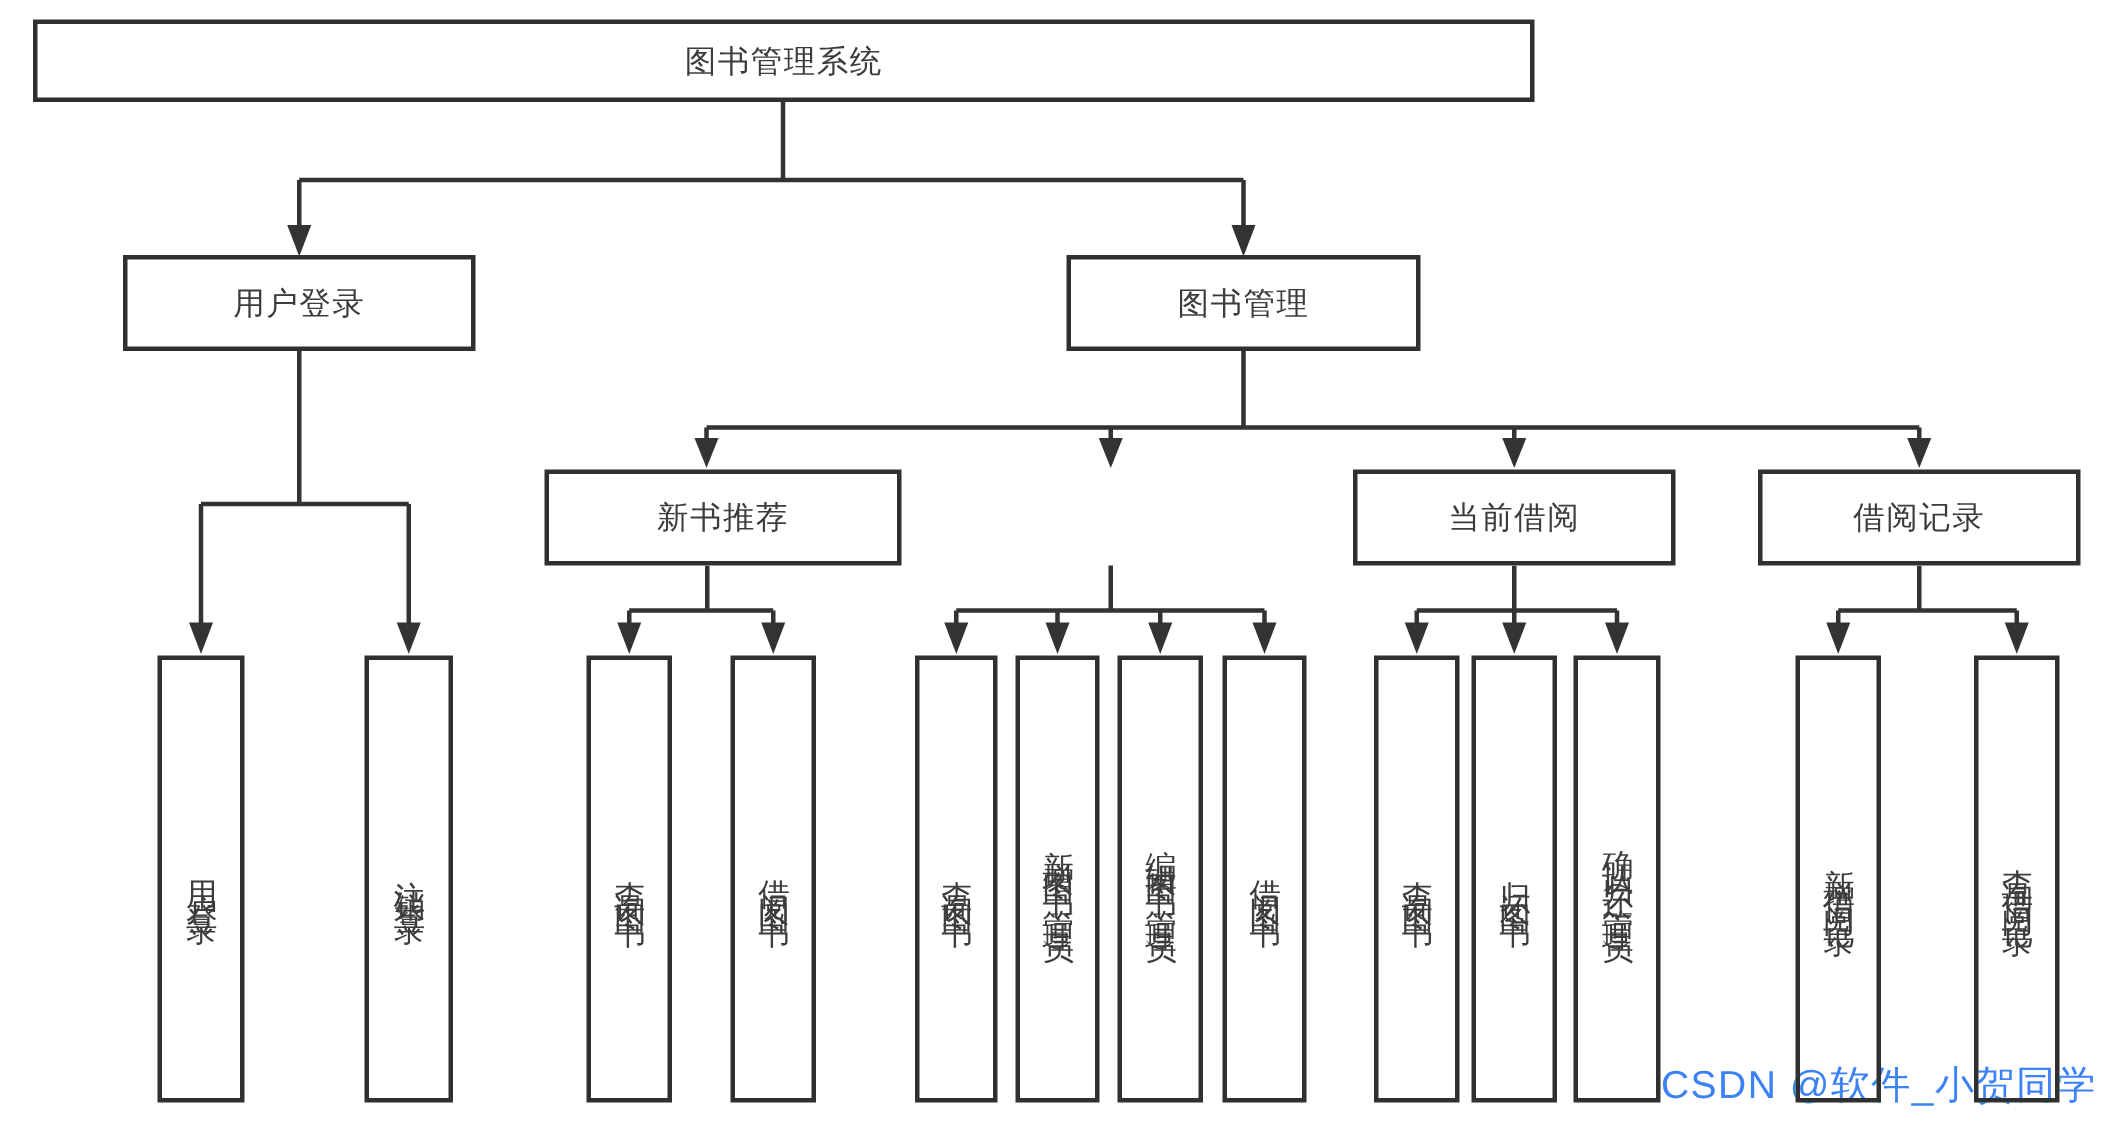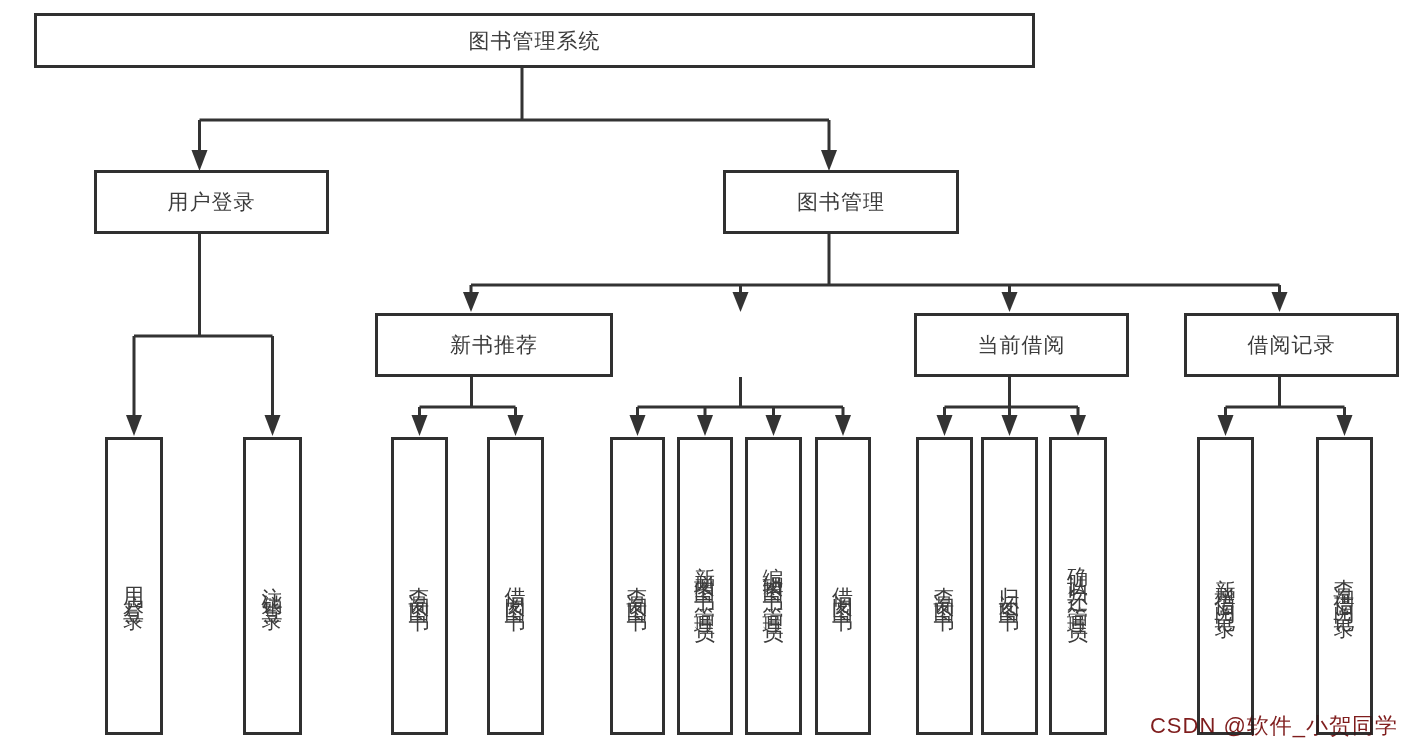--- a/index.html
+++ b/index.html
@@ -28,35 +28,35 @@
     background: #ffffff;
     color: #3c3c3c;
     display: flex;
     align-items: center;
     justify-content: center;
     font-size: 21px;
     letter-spacing: 1px;
     z-index: 2;
   }
 
-  .node.h { white-space: nowrap; margin-left: 12px; }
+  .node.h { white-space: nowrap; }
 
   .node.v {
     writing-mode: vertical-rl;
     text-orientation: mixed;
     letter-spacing: 8px;
     line-height: 1;
   }
 
   .watermark {
     position: absolute;
     right: 7px;
     bottom: 6px;
-    font-size: 22px;
-    color: #7f1d1d;
+    font-size: 26px;
+    color: #3b82f6;
     letter-spacing: 1px;
     white-space: nowrap;
     z-index: 10;
     mix-blend-mode: darken;
   }
 </style>
 </head>
 <body>
 
 <div class="stage">

